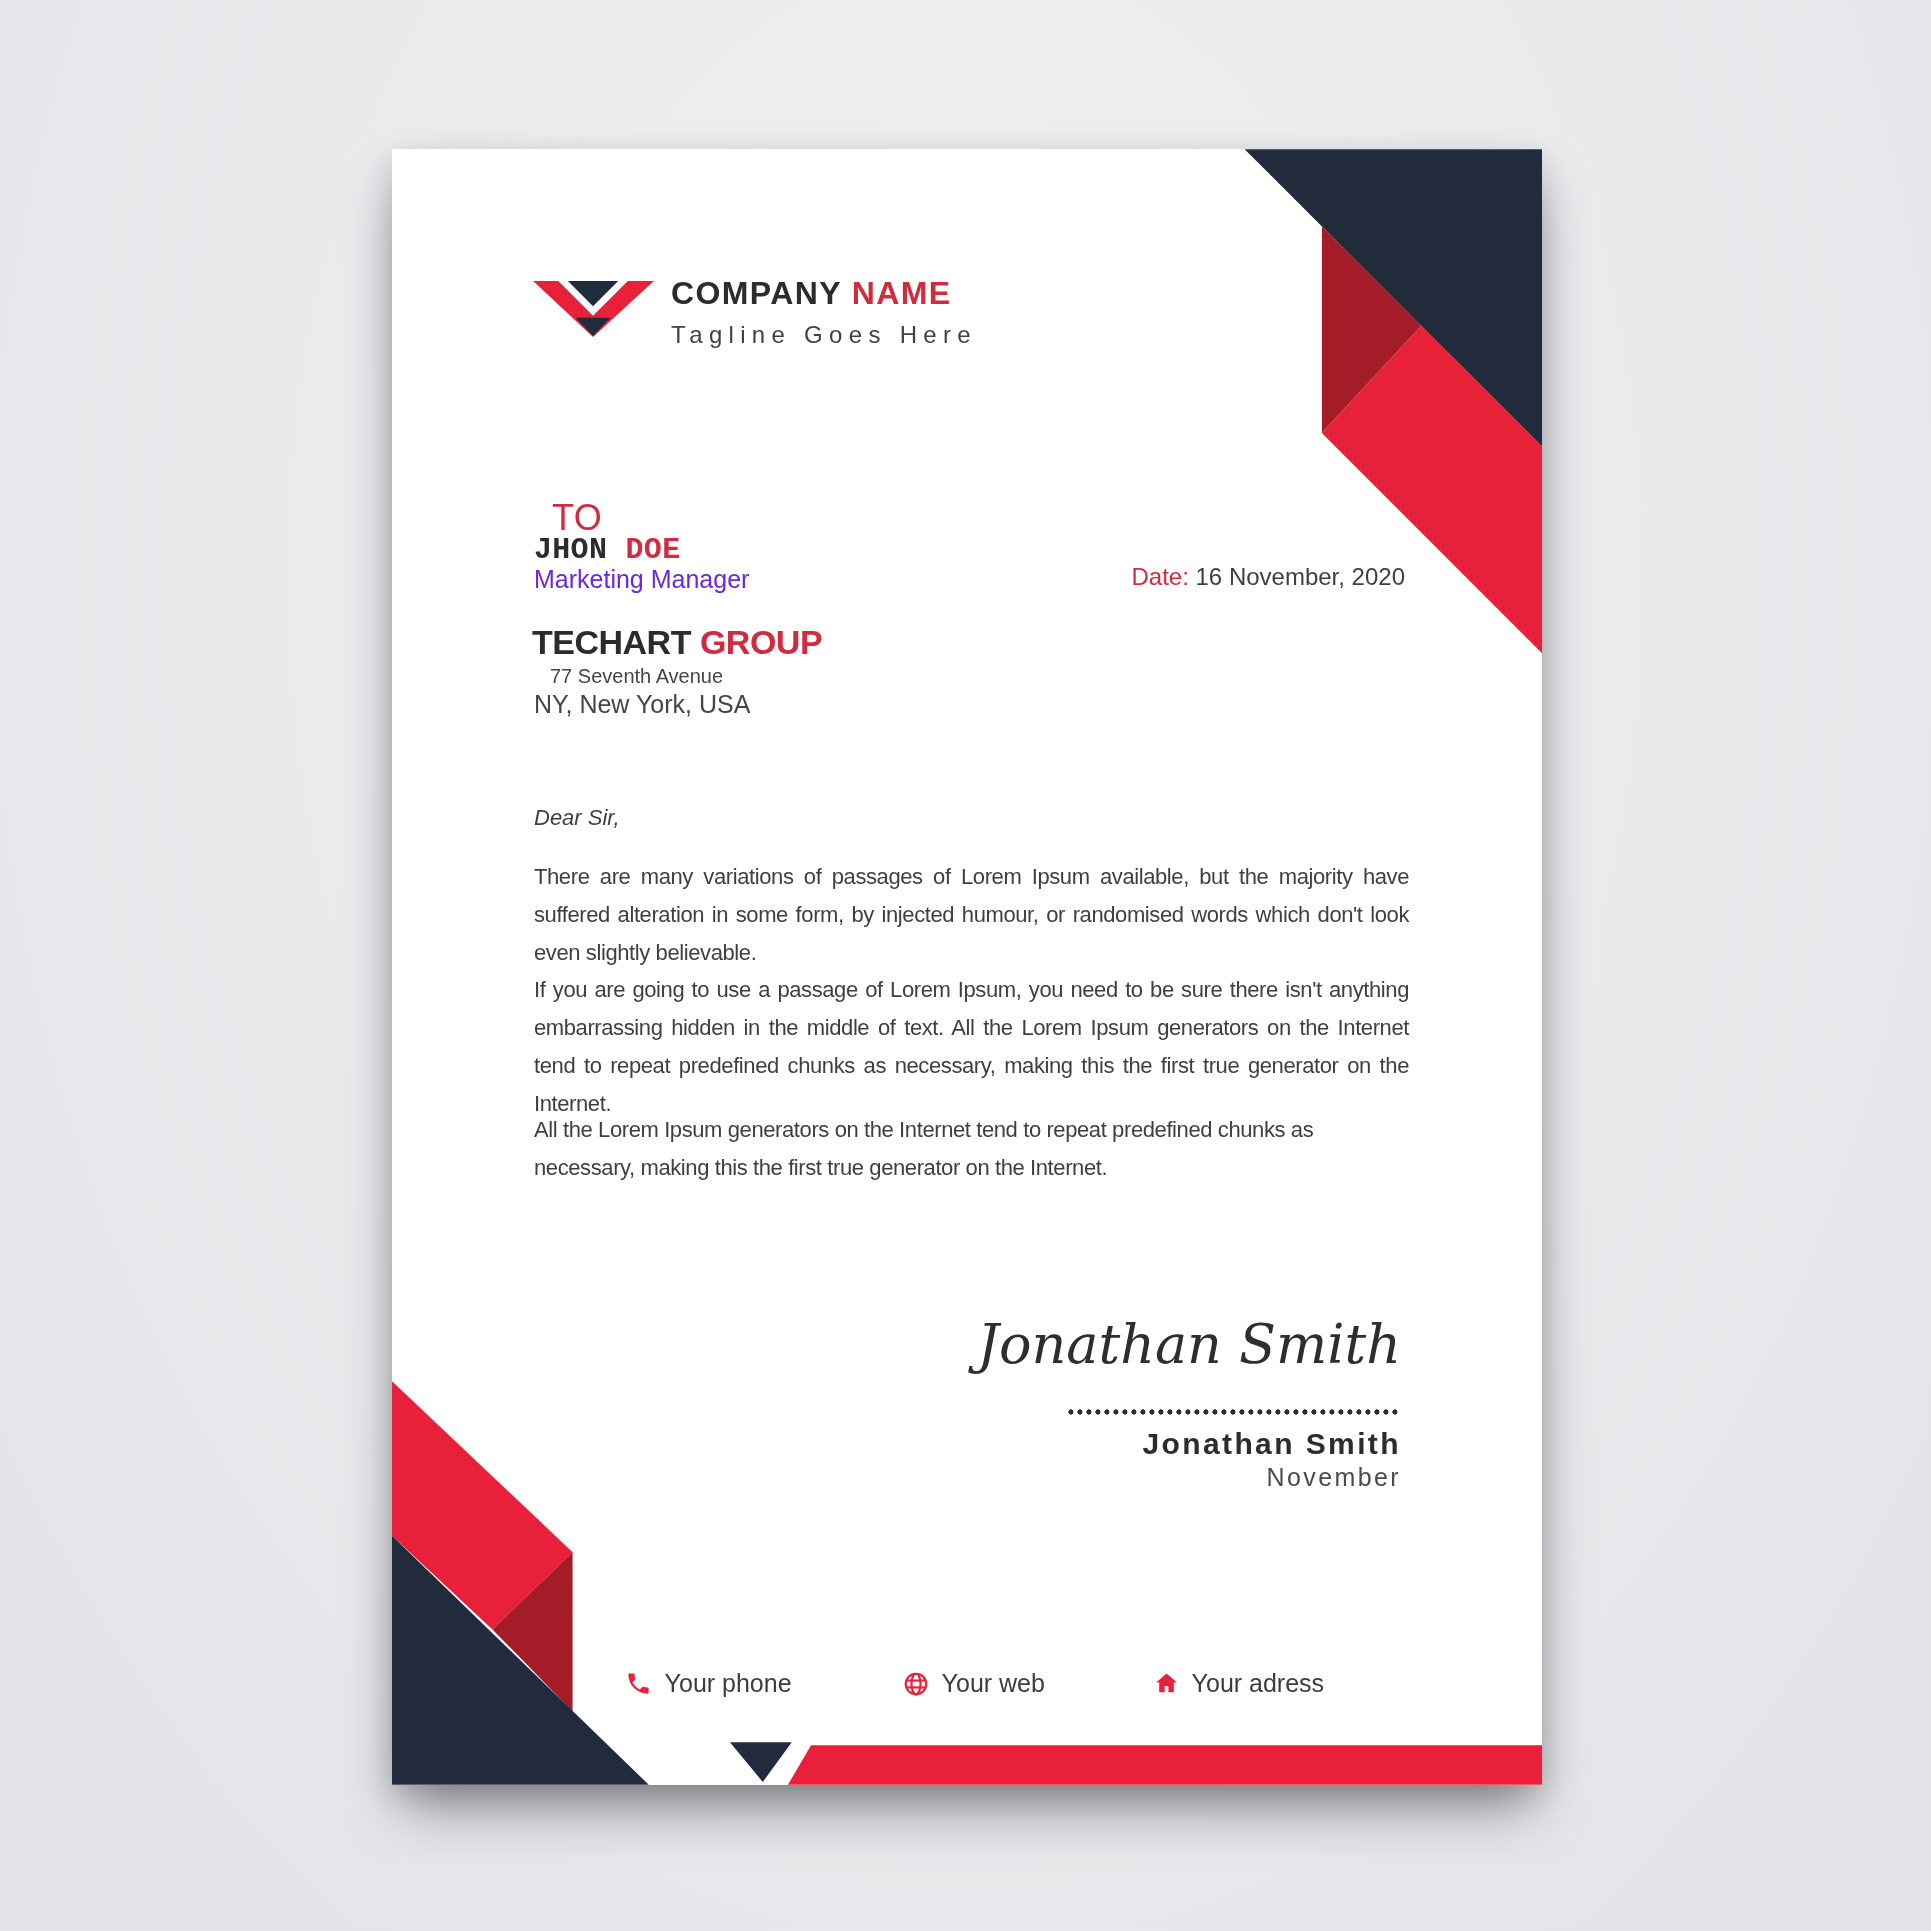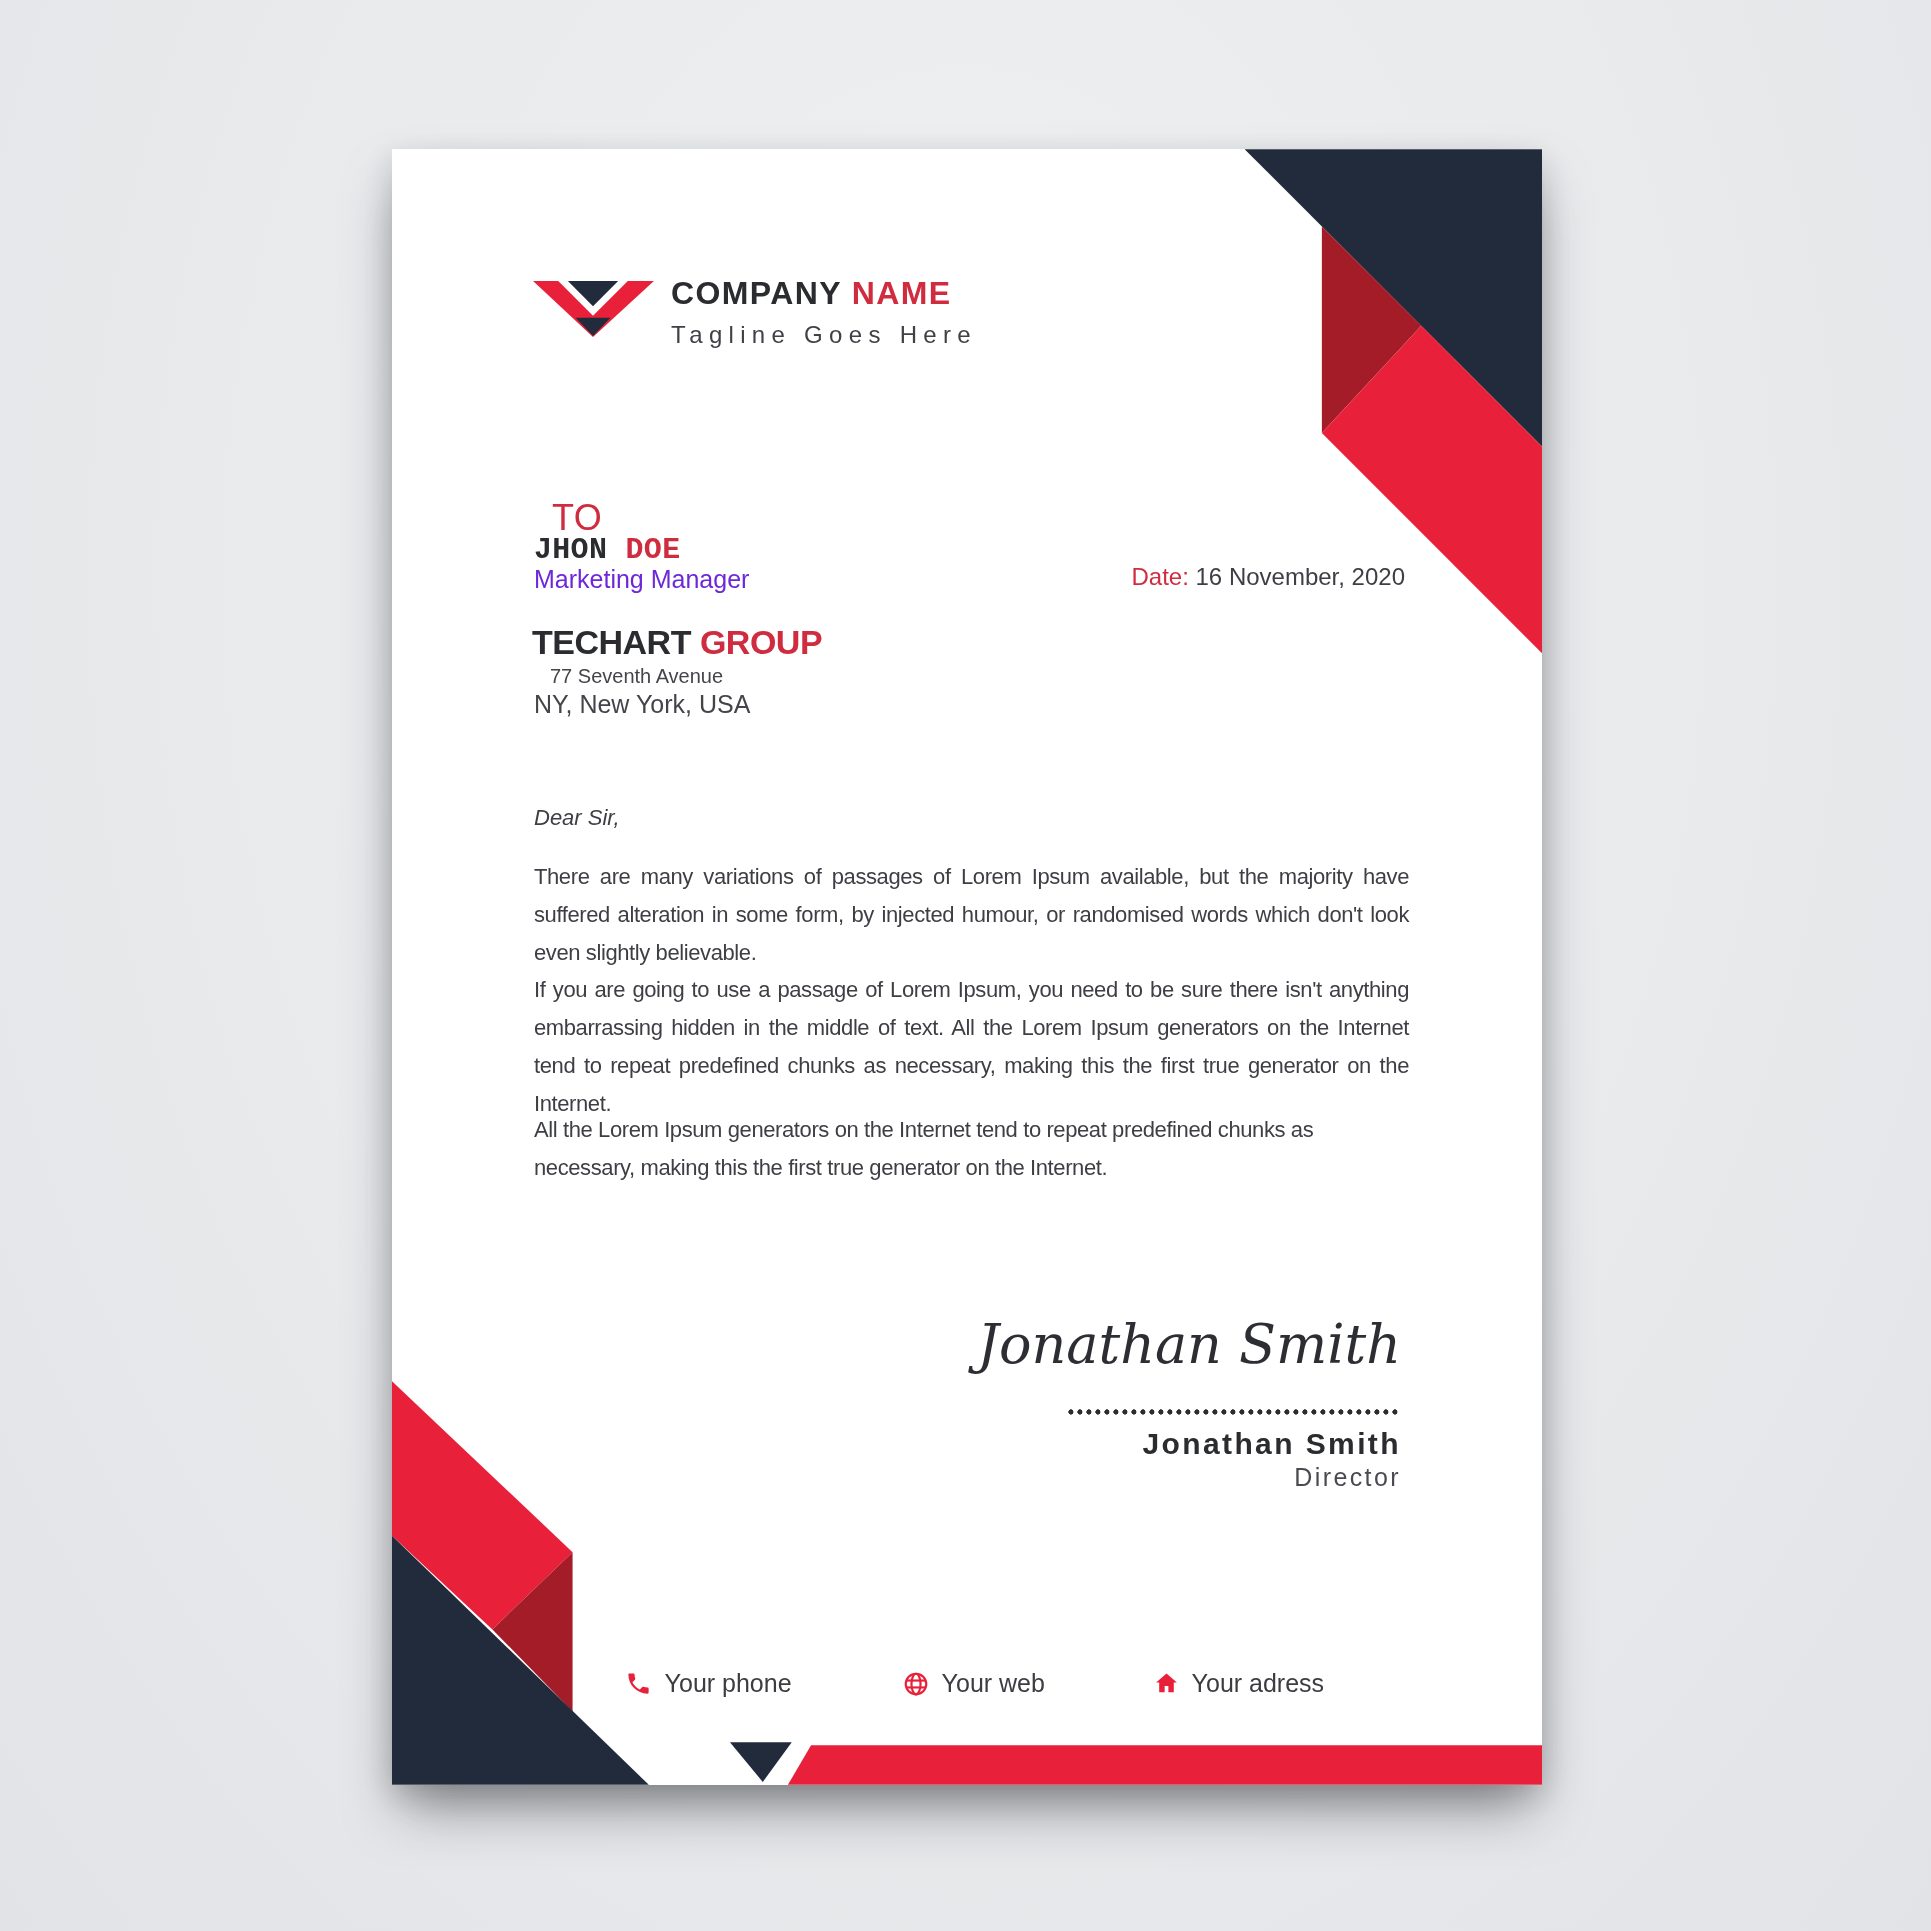--- a/index.html
+++ b/index.html
@@ -123,21 +123,21 @@
     <div class="abs org-addr2">NY, New York, USA</div>
 
     <div class="abs salutation">Dear Sir,</div>
     <div class="abs para para1">There are many variations of passages of Lorem Ipsum available, but the majority have suffered alteration in some form, by injected humour, or randomised words which don't look even slightly believable.</div>
     <div class="abs para para2">If you are going to use a passage of Lorem Ipsum, you need to be sure there isn't anything embarrassing hidden in the middle of text. All the Lorem Ipsum generators on the Internet tend to repeat predefined chunks as necessary, making this the first true generator on the Internet.</div>
     <div class="abs para para3">All the Lorem Ipsum generators on the Internet tend to repeat predefined chunks as necessary, making this the first true generator on the Internet.</div>
 
     <div class="abs sig-script">Jonathan Smith</div>
     <div class="abs sig-dots"></div>
     <div class="abs sig-name">Jonathan Smith</div>
-    <div class="abs sig-title">Director</div>
+    <div class="abs sig-title">November</div>
 
     <div class="abs footer-item fi-phone">
       <svg width="27" height="27" viewBox="0 0 24 24" aria-hidden="true">
         <path class="i-red" d="M6.62 10.79c1.44 2.83 3.76 5.14 6.59 6.59l2.2-2.21c.27-.27.67-.36 1.02-.24 1.12.37 2.33.57 3.57.57.55 0 1 .45 1 1V20c0 .55-.45 1-1 1-9.39 0-17-7.61-17-17 0-.55.45-1 1-1h3.5c.55 0 1 .45 1 1 0 1.25.2 2.45.57 3.57.11.35.03.74-.25 1.02l-2.2 2.2z"></path>
       </svg>
       <span class="lbl">Your phone</span>
     </div>
     <div class="abs footer-item fi-web">
       <svg width="26" height="26" viewBox="0 0 24 24" aria-hidden="true">
         <circle class="i-red-stroke" cx="12" cy="12" r="9.5"></circle>

